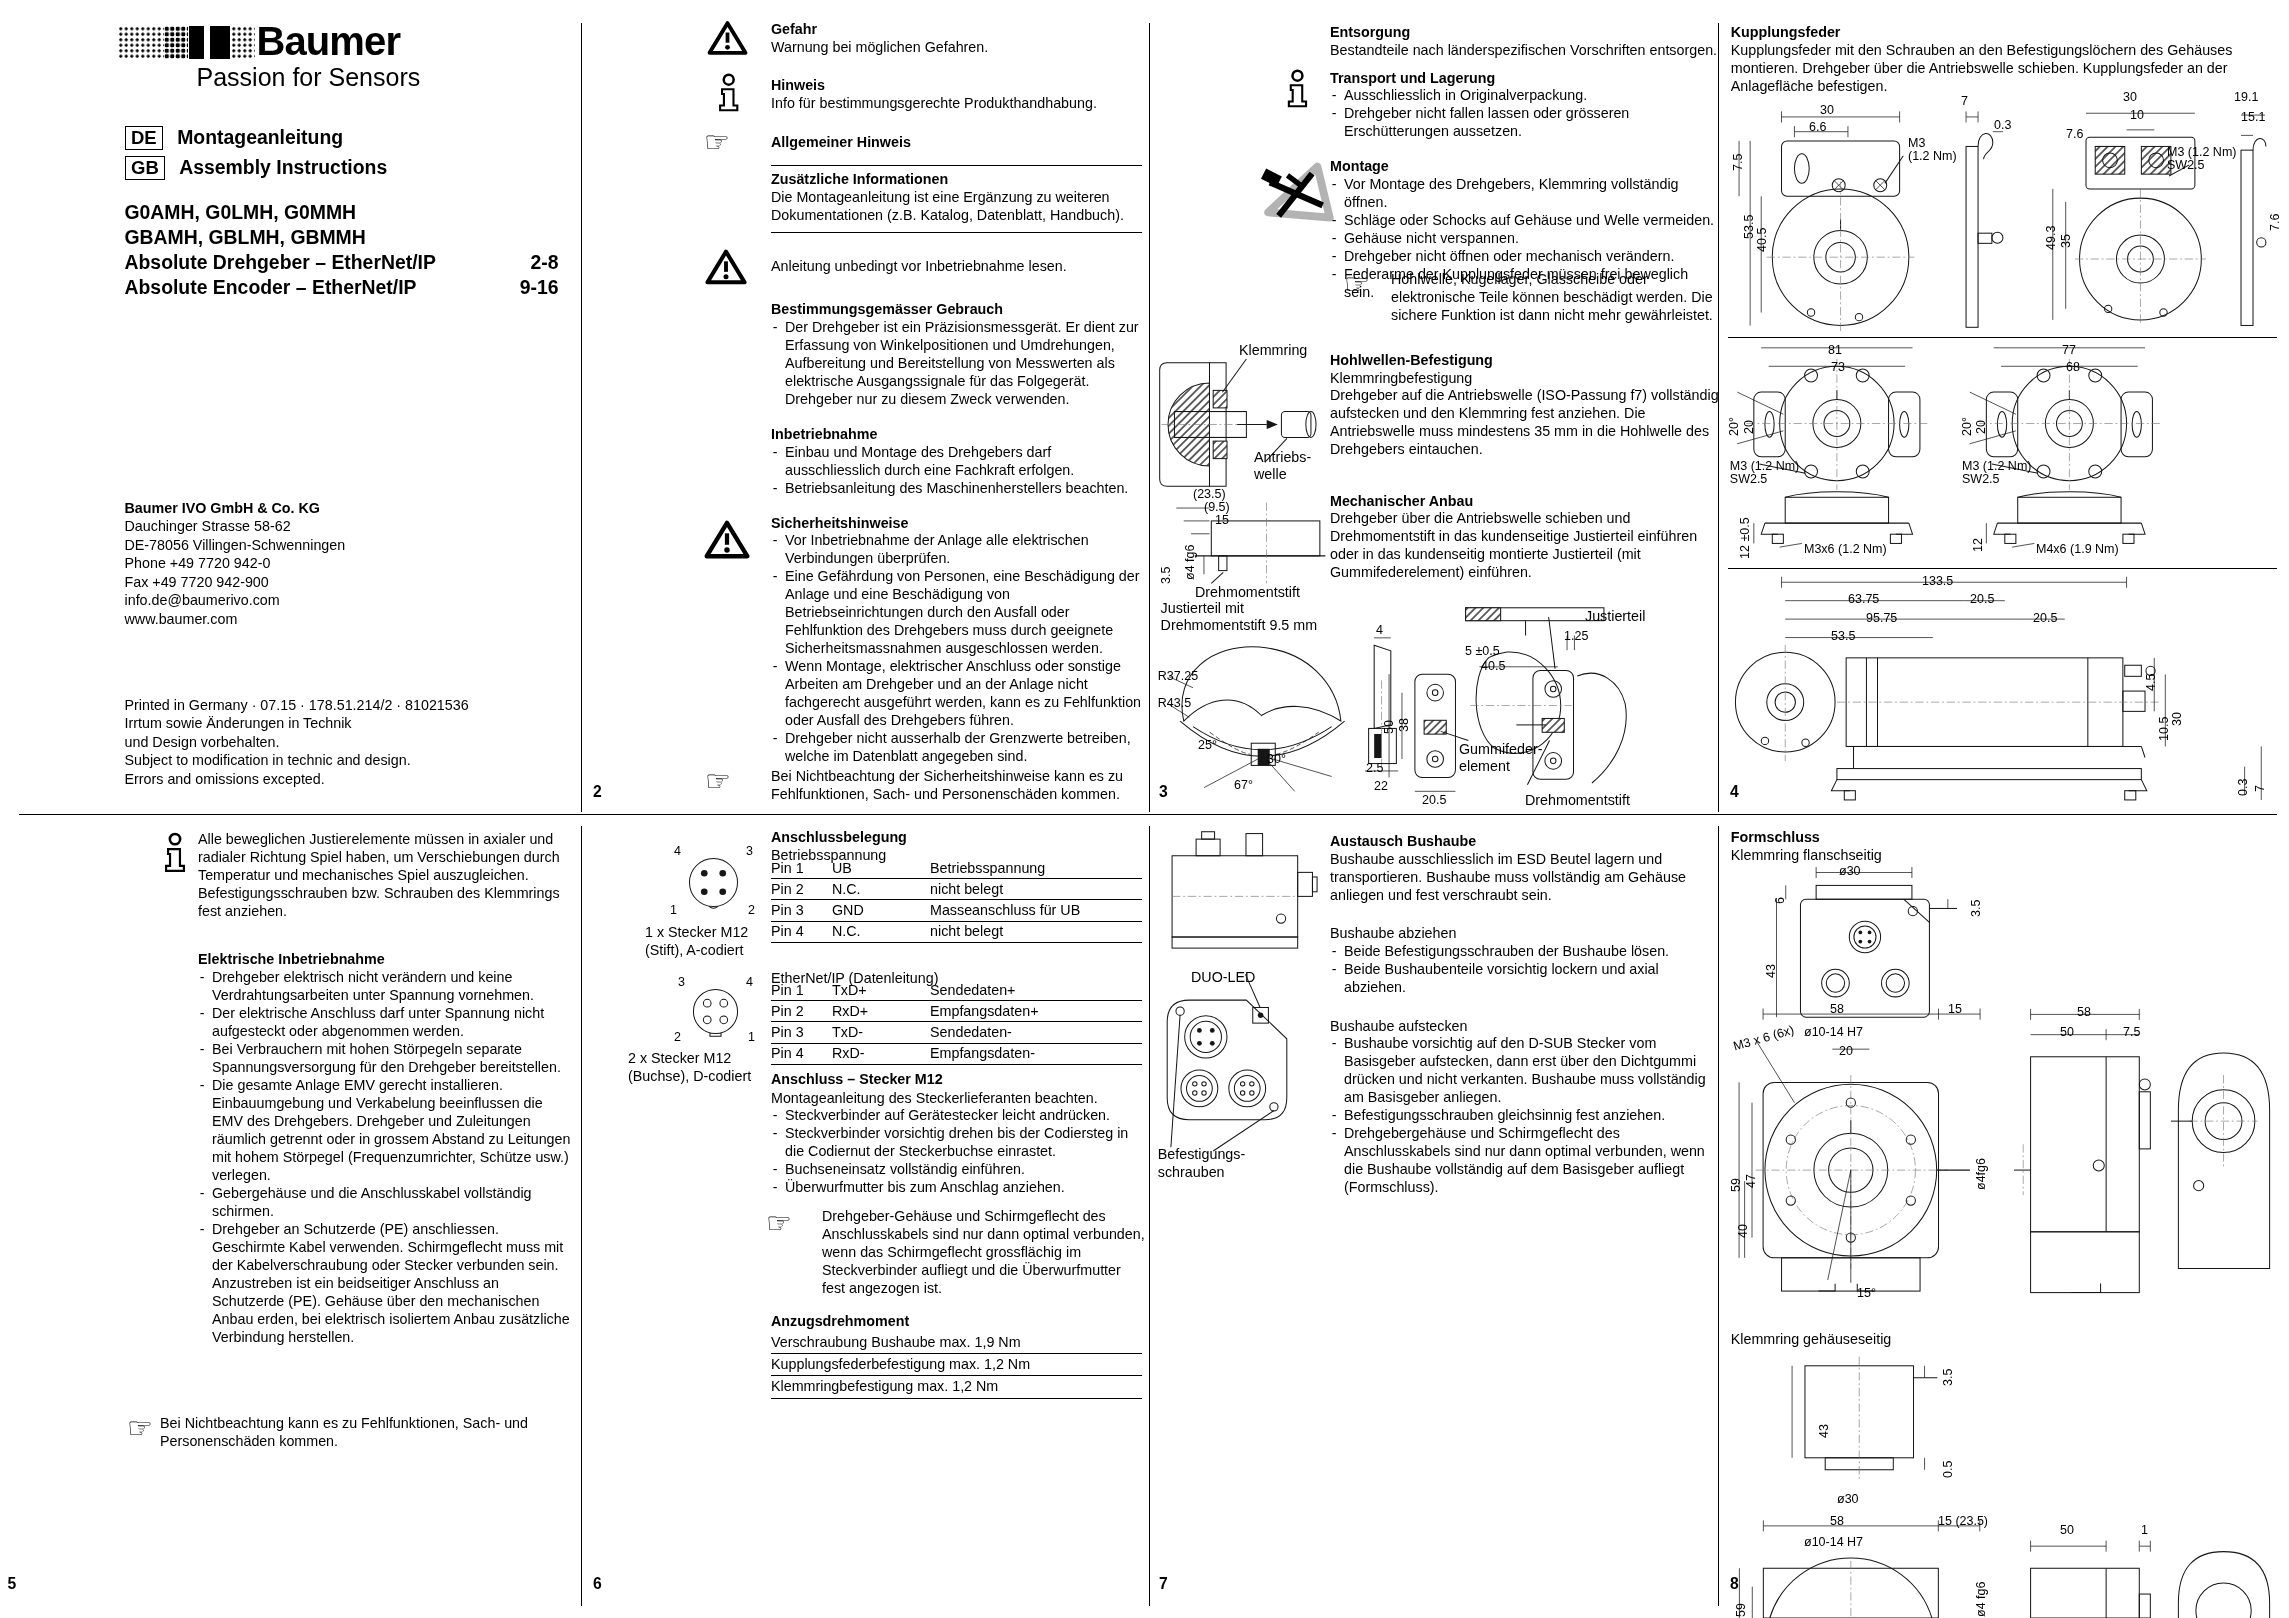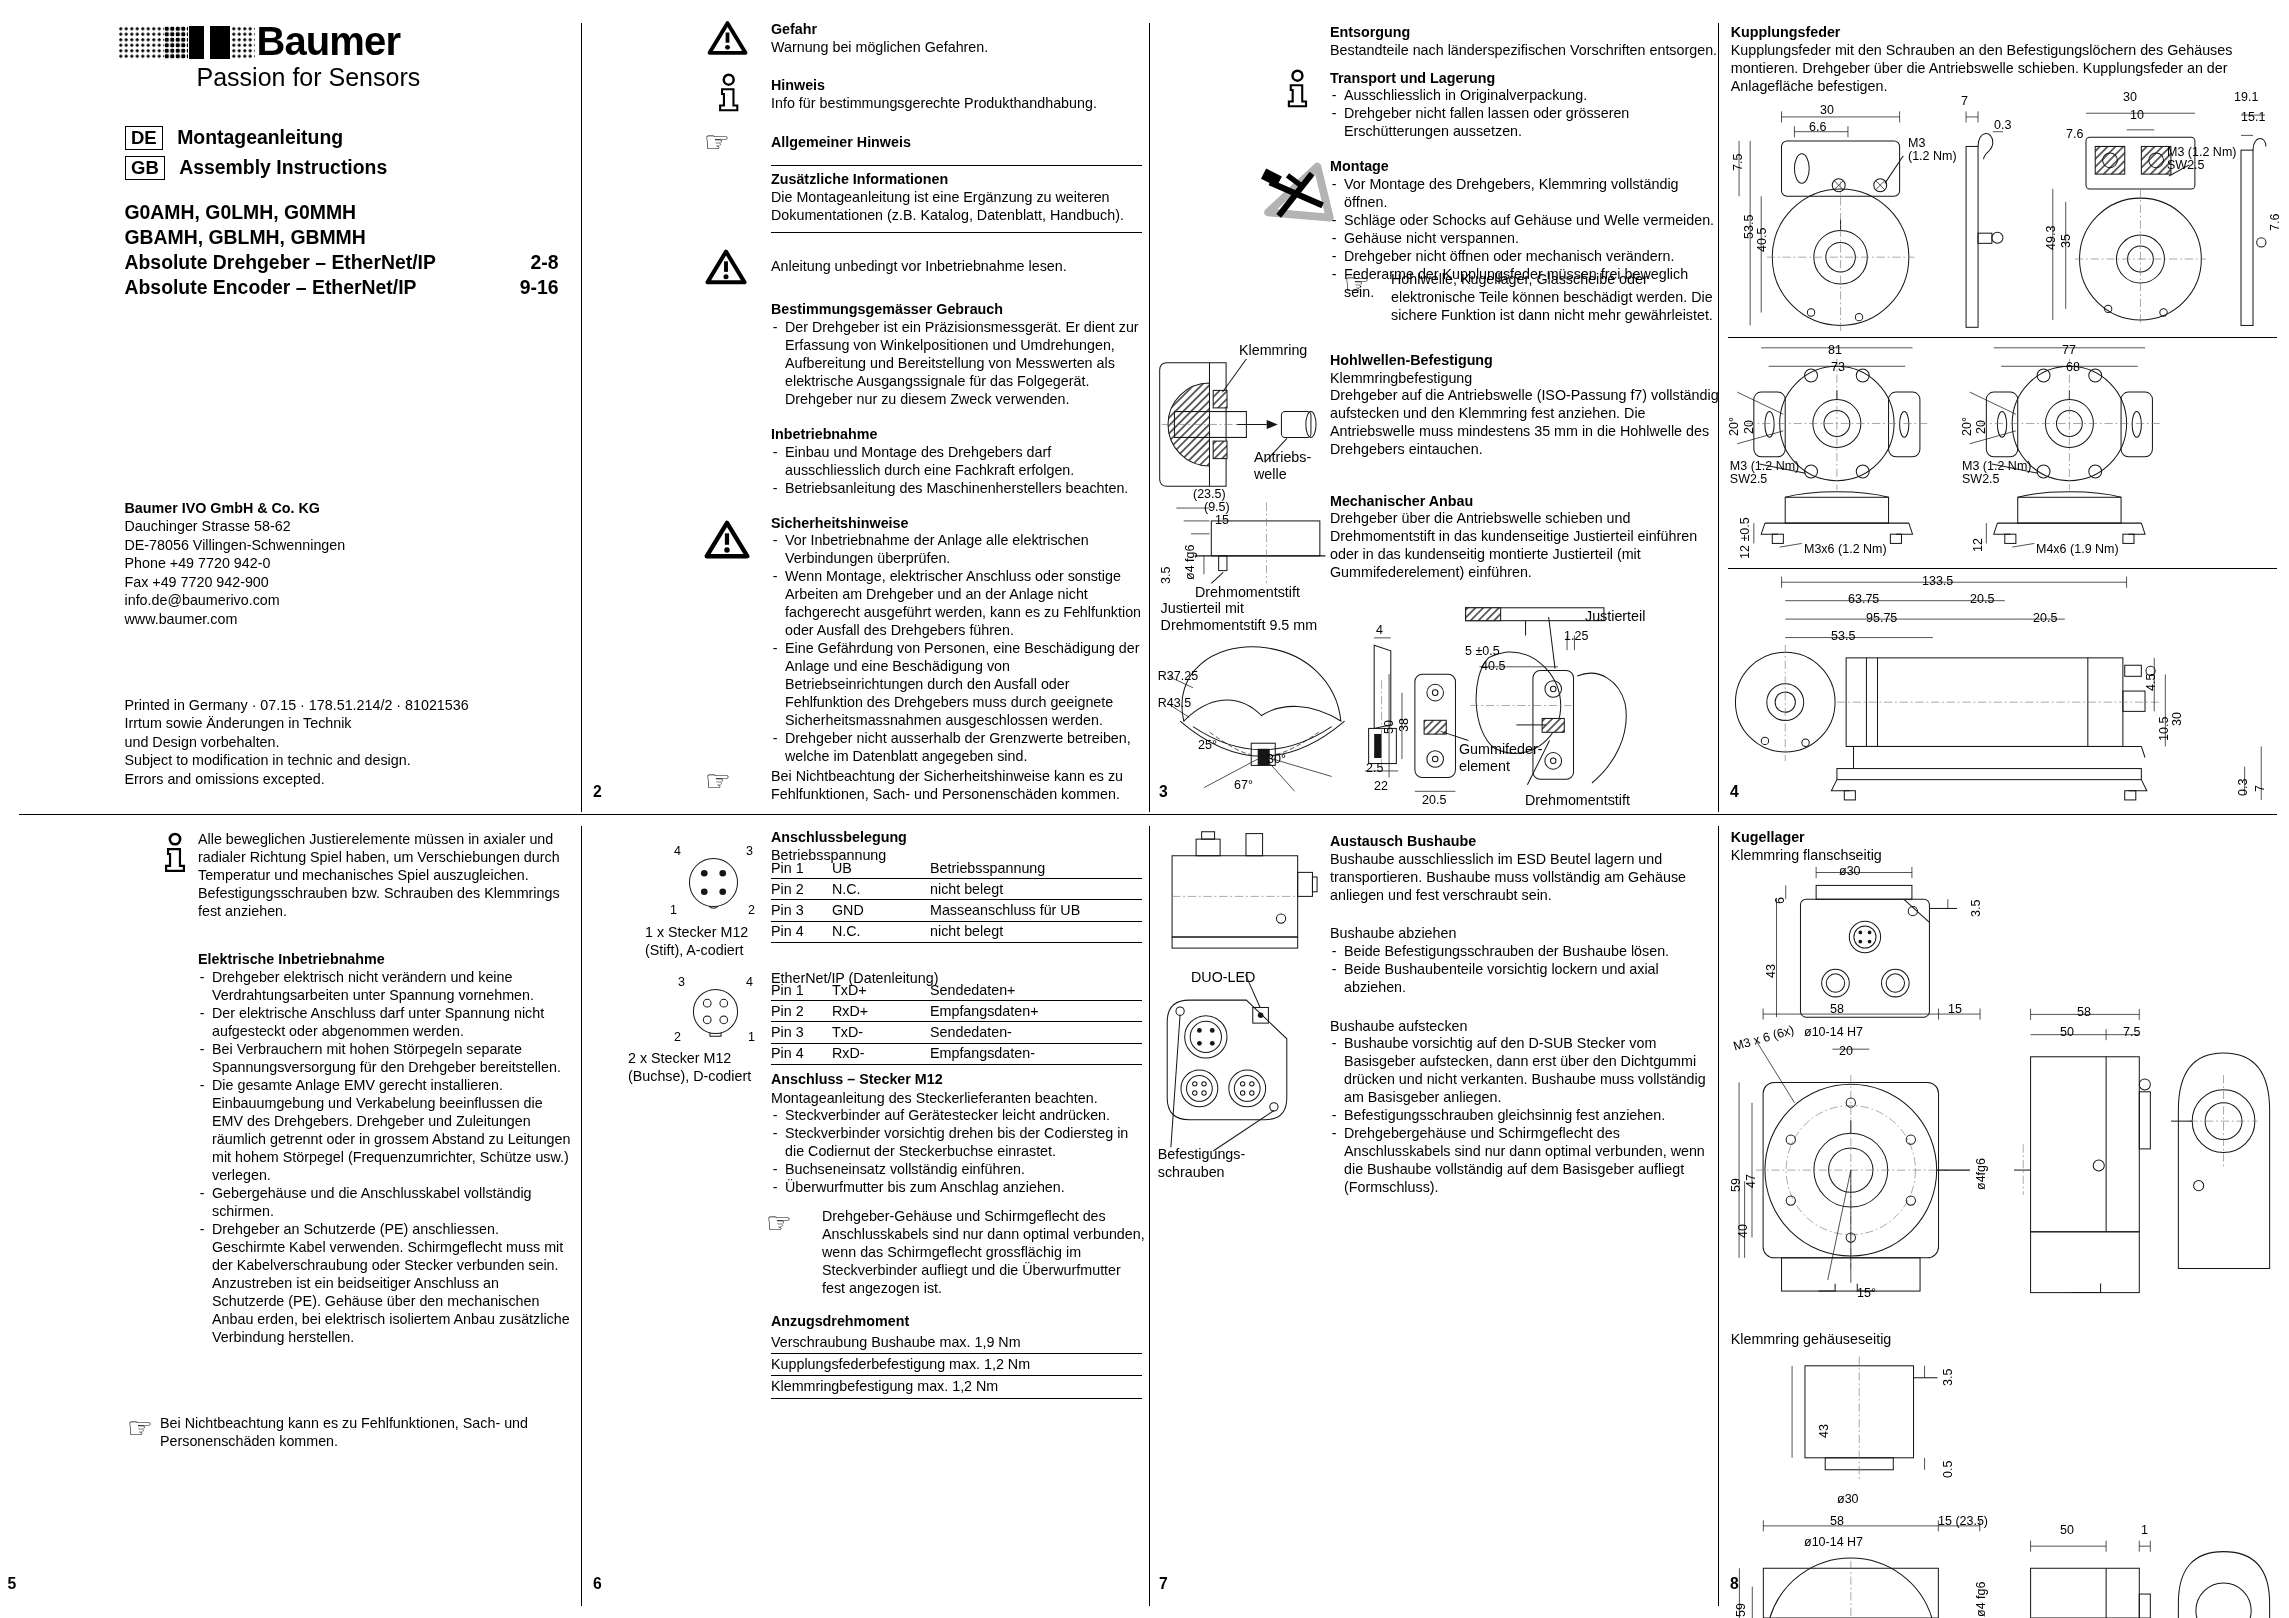--- a/index.html
+++ b/index.html
@@ -183,22 +183,22 @@
     <div class="li">Einbau und Montage des Drehgebers darf ausschliesslich durch eine Fachkraft erfolgen.</div>
     <div class="li">Betriebsanleitung des Maschinenherstellers beachten.</div>
   </div>
 
   <svg class="ic" style="left:113px;top:500px" width="46" height="41" viewBox="0 0 50 44">
       <use href="#warn"></use>
     </svg>
   <div class="h" style="left:180px;top:495px">Sicherheitshinweise</div>
   <div class="list t" style="left:180px;top:512px;width:373px">
     <div class="li">Vor Inbetriebnahme der Anlage alle elektrischen Verbindungen überprüfen.</div>
+    <div class="li">Eine Gefährdung von Personen, eine Beschädigung der Anlage und eine Beschädigung von Betriebseinrichtungen durch den Ausfall oder Fehlfunktion des Drehgebers muss durch geeignete Sicherheitsmassnahmen ausgeschlossen werden.</div>
     <div class="li">Wenn Montage, elektrischer Anschluss oder sonstige Arbeiten am Drehgeber und an der Anlage nicht fachgerecht ausgeführt werden, kann es zu Fehlfunktion oder Ausfall des Drehgebers führen.</div>
-    <div class="li">Eine Gefährdung von Personen, eine Beschädigung der Anlage und eine Beschädigung von Betriebseinrichtungen durch den Ausfall oder Fehlfunktion des Drehgebers muss durch geeignete Sicherheitsmassnahmen ausgeschlossen werden.</div>
     <div class="li">Drehgeber nicht ausserhalb der Grenzwerte betreiben, welche im Datenblatt angegeben sind.</div>
   </div>
 
   <span class="hand" style="left:114px;top:748px">☞</span>
   <div class="t" style="left:180px;top:748px;width:373px">Bei Nichtbeachtung der Sicherheitshinweise kann es zu Fehlfunktionen, Sach- und Personenschäden kommen.</div>
 </div>
 
 <div class="panel" id="p3" style="left:1156px;top:18.5px;width:558px;height:794px">
   <div class="h" style="left:174px;top:4.6px">Entsorgung</div>
   <div class="t" style="left:174px;top:22px;width:388px">Bestandteile nach länderspezifischen Vorschriften entsorgen.</div>
@@ -717,21 +717,21 @@
     <circle cx="152" cy="212" r="22" fill="#141414"></circle>
     <circle cx="92" cy="150" r="7" fill="#8f8f8f"></circle>
       <circle cx="212" cy="150" r="7" fill="#8f8f8f"></circle>
     <circle cx="92" cy="274" r="7" fill="#8f8f8f"></circle>
       <circle cx="212" cy="274" r="7" fill="#8f8f8f"></circle>
     <path d="M60 140 A112 112 0 0 1 152 96" fill="none" stroke="#efefef" stroke-width="10" opacity=".7"></path>
   </svg>
 </div>
 
 <div class="panel" id="p8" style="left:1728px;top:821px;width:554px;height:797px;overflow:hidden">
-  <div class="h" style="left:2.8px;top:7.4px">Kugellager</div>
+  <div class="h" style="left:2.8px;top:7.4px">Formschluss</div>
   <div class="t" style="left:2.8px;top:25px">Klemmring flanschseitig</div>
 
   <svg class="drw" style="left:37px;top:46px" width="222" height="175" viewBox="0 0 240 190">
     <rect x="55" y="20" width="104" height="15"></rect>
     <rect x="38" y="35" width="140" height="128" rx="6"></rect>
     <line x1="178" y1="45" x2="208" y2="45"></line>
     <circle cx="108" cy="76" r="17"></circle>
       <circle cx="108" cy="76" r="12"></circle>
     <circle class="f" cx="103" cy="71" r="2"></circle>
       <circle class="f" cx="113" cy="71" r="2"></circle>

